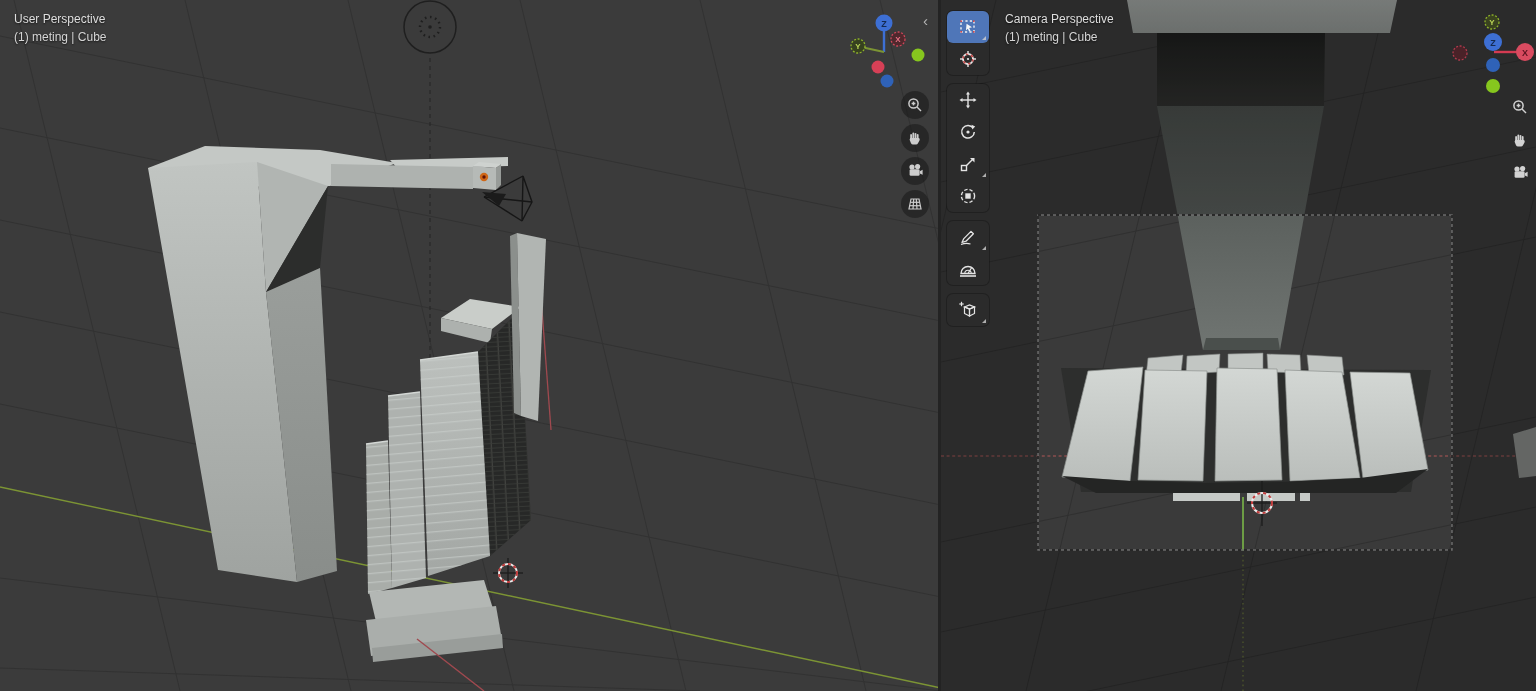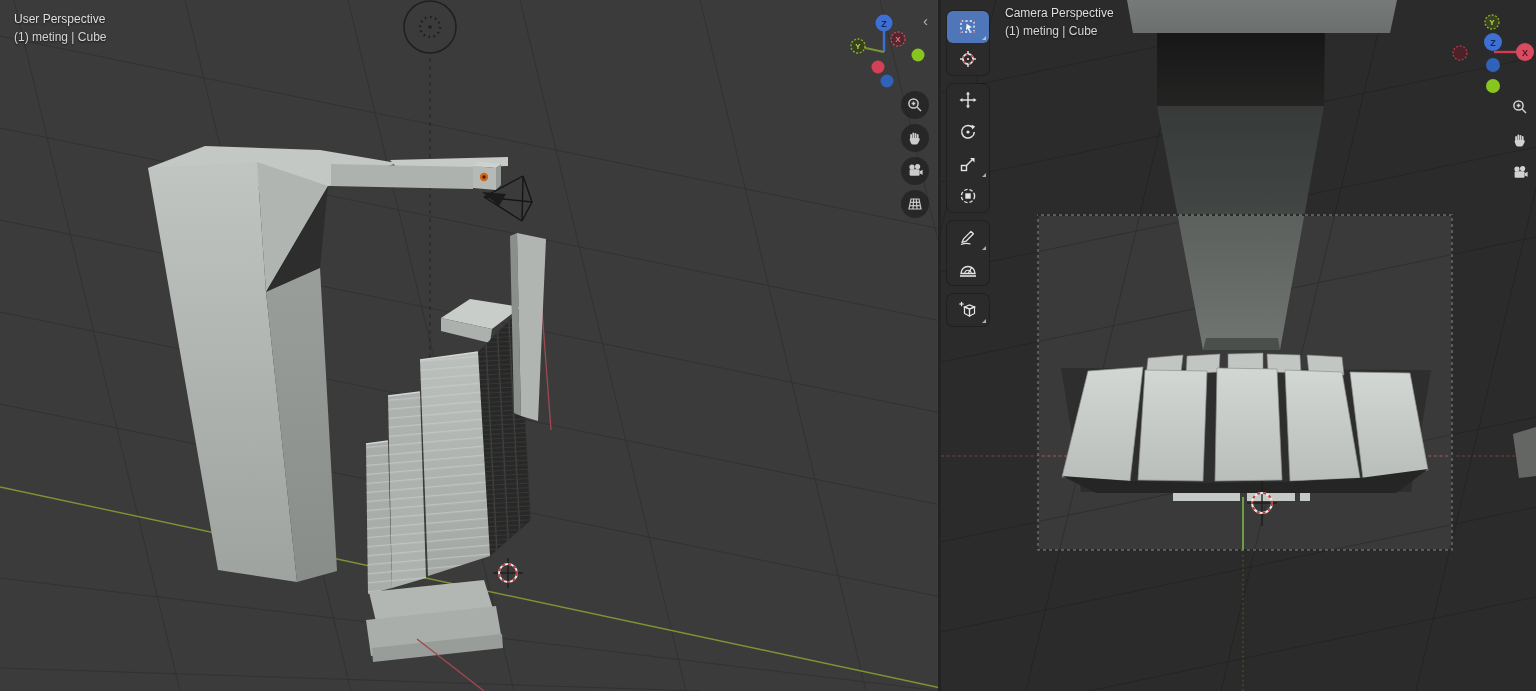--- a/index.html
+++ b/index.html
@@ -234,21 +234,21 @@
       <circle cx="321" cy="503" r="10" fill="none" stroke="#c03a3a" stroke-width="2" stroke-dasharray="3 3"></circle>
     </g>
   </svg>
 
   <div class="divider"></div>
 
   <div class="vp-label" style="left:14px;top:10px">
     <div>User Perspective</div>
     <div class="sub">(1) meting | Cube</div>
   </div>
-  <div class="vp-label" style="left:1005px;top:4px">
+  <div class="vp-label" style="left:1005px;top:10px">
     <div>Camera Perspective</div>
     <div class="sub">(1) meting | Cube</div>
   </div>
 
   <div class="chevron">‹</div>
 
   <div class="toolbar">
     <div class="tgroup">
       <div class="tbtn active">
         <svg width="20" height="20" viewBox="0 0 20 20">

